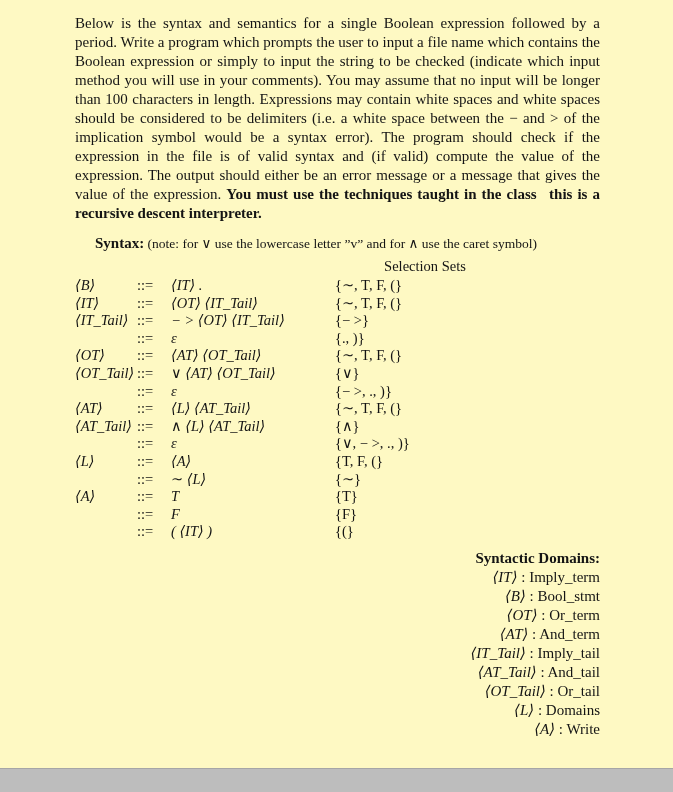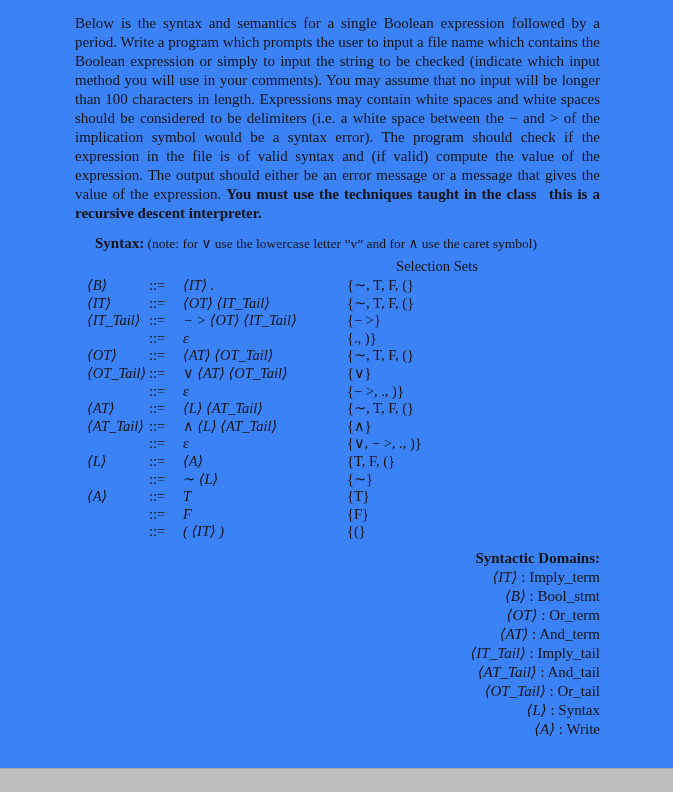--- a/index.html
+++ b/index.html
@@ -4,21 +4,21 @@
 <style>
   html,body{margin:0;padding:0;}
   body{
     width:673px;height:792px;
     background:#ffffff;
     font-family:"Liberation Serif","DejaVu Serif","DejaVu Sans",serif;
     color:#141414;
     position:relative;
     overflow:hidden;
   }
-  .page{position:absolute;inset:0;background:#3b82f6;}
+  .page{position:absolute;inset:0;background:#fef9c3;}
   .content{padding:14px 73px 0 75px;}
 
   .para{
     font-size:15px;
     line-height:19px;
     text-align:justify;
   }
   .para .bold{font-weight:bold;}
 
   .syntax-head{
@@ -30,21 +30,20 @@
   }
   .syntax-head .label{font-weight:bold;}
   .syntax-head .note{font-size:13.5px;}
 
   .grammar{margin-top:2px;}
   .g-row{
     display:grid;
     grid-template-columns:62px 34px 164px 180px;
     font-size:14.5px;
     line-height:17.6px;
-    margin-left:12px;
   }
   .g-row.header{line-height:19px;margin-bottom:1px;}
   .g-row .lhs{font-style:italic;}
   .g-row .op{font-style:normal;}
   .g-row .rhs{font-style:italic;white-space:nowrap;}
   .g-row .sel{white-space:nowrap;}
   .g-row .sel-head{font-style:normal;text-align:center;}
 
   .domains{margin-top:8px;font-size:15px;line-height:19px;text-align:right;}
   .domains .title{font-weight:bold;}
@@ -178,20 +177,20 @@
     <div class="domains">
       <div class="title">Syntactic Domains:</div>
 
       <div class="d-row"><span class="nt">⟨IT⟩</span><span class="d-sep"> : </span><span class="d-name">Imply_term</span></div>
       <div class="d-row"><span class="nt">⟨B⟩</span><span class="d-sep"> : </span><span class="d-name">Bool_stmt</span></div>
       <div class="d-row"><span class="nt">⟨OT⟩</span><span class="d-sep"> : </span><span class="d-name">Or_term</span></div>
       <div class="d-row"><span class="nt">⟨AT⟩</span><span class="d-sep"> : </span><span class="d-name">And_term</span></div>
       <div class="d-row"><span class="nt">⟨IT_Tail⟩</span><span class="d-sep"> : </span><span class="d-name">Imply_tail</span></div>
       <div class="d-row"><span class="nt">⟨AT_Tail⟩</span><span class="d-sep"> : </span><span class="d-name">And_tail</span></div>
       <div class="d-row"><span class="nt">⟨OT_Tail⟩</span><span class="d-sep"> : </span><span class="d-name">Or_tail</span></div>
-      <div class="d-row"><span class="nt">⟨L⟩</span><span class="d-sep"> : </span><span class="d-name">Syntax</span></div>
+      <div class="d-row"><span class="nt">⟨L⟩</span><span class="d-sep"> : </span><span class="d-name">Domains</span></div>
       <div class="d-row"><span class="nt">⟨A⟩</span><span class="d-sep"> : </span><span class="d-name">Write</span></div>
     </div>
 
   </div>
 
   <div class="footer-bar"></div>
 </div>
 
 </body></html>

